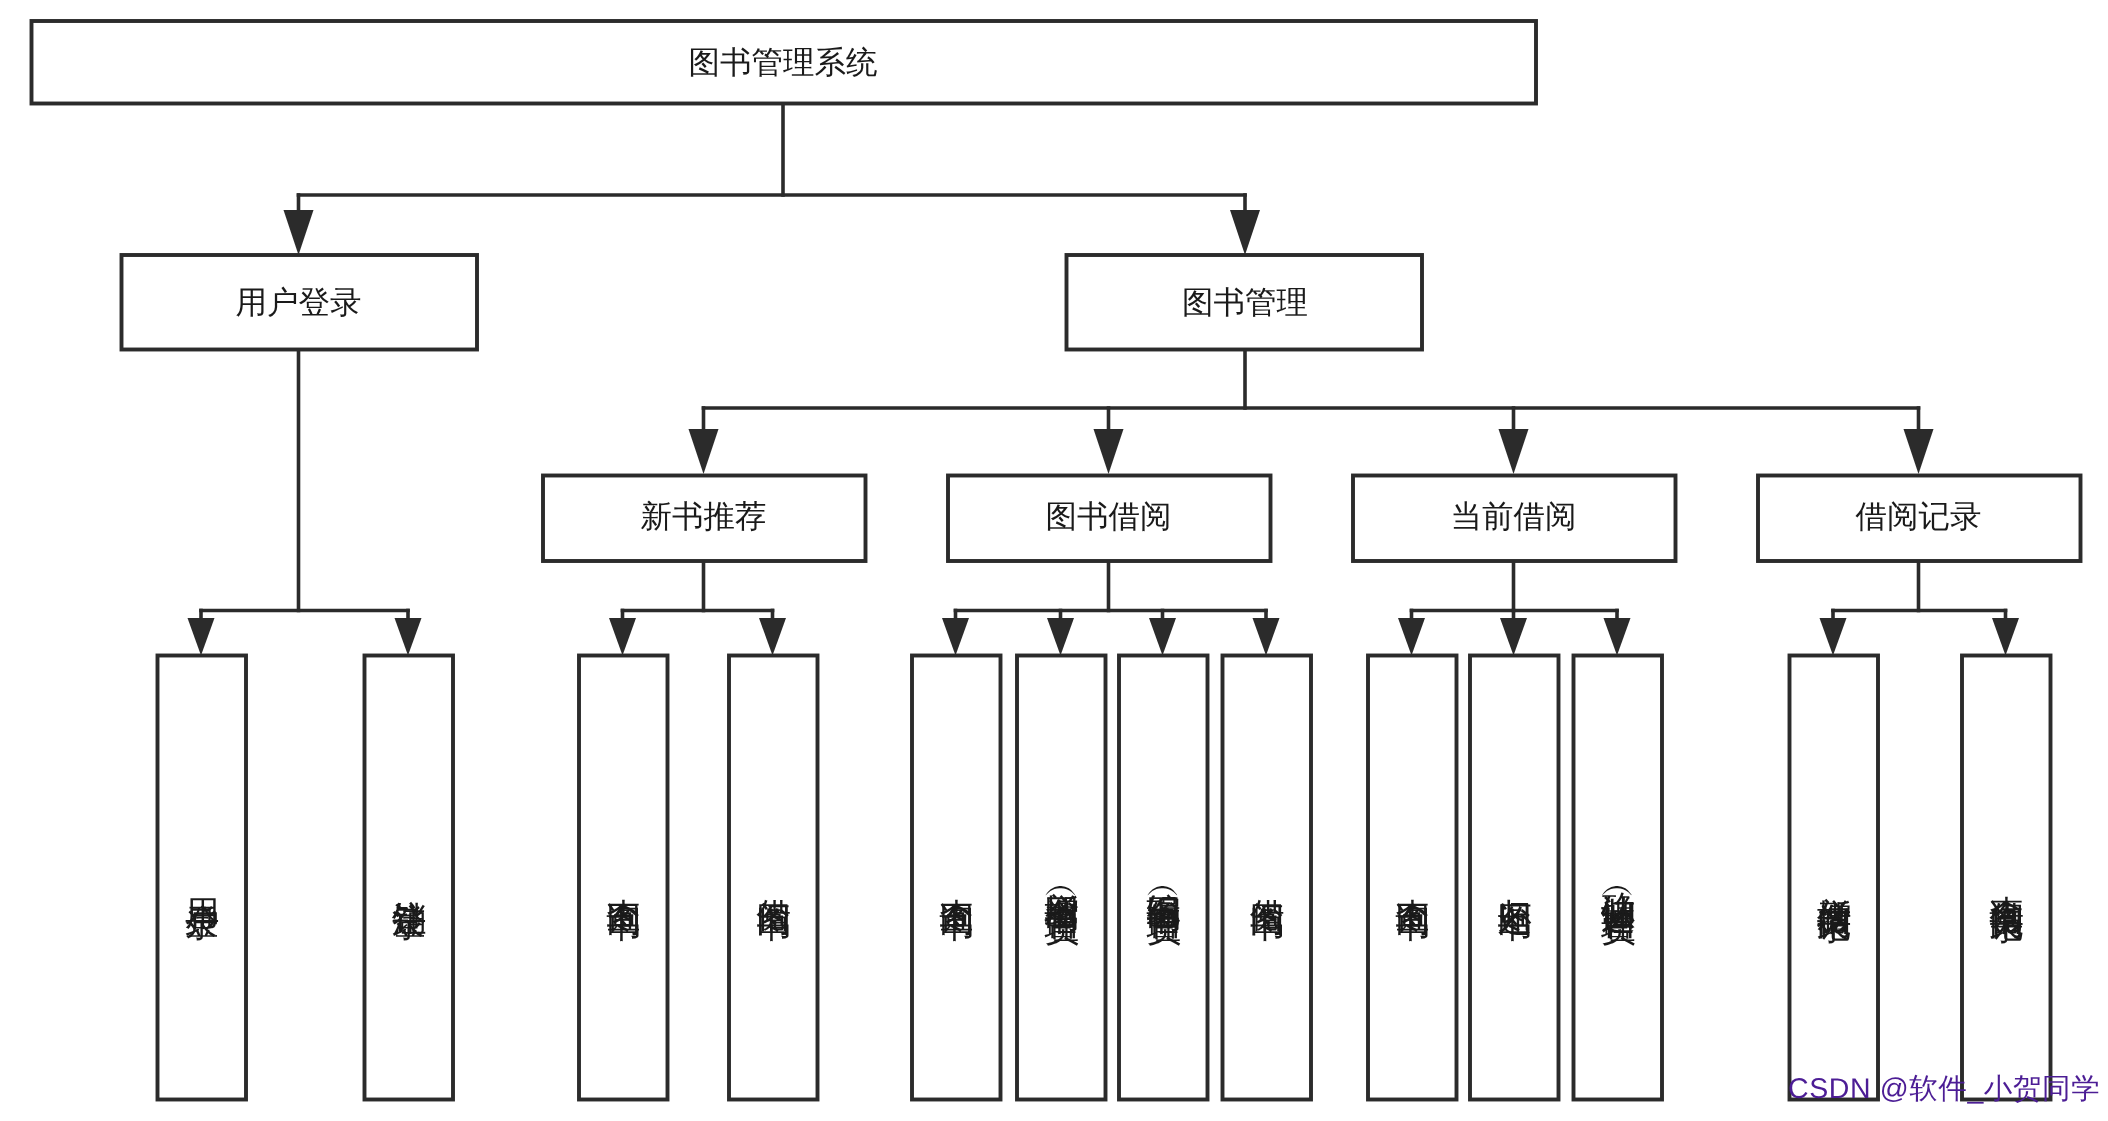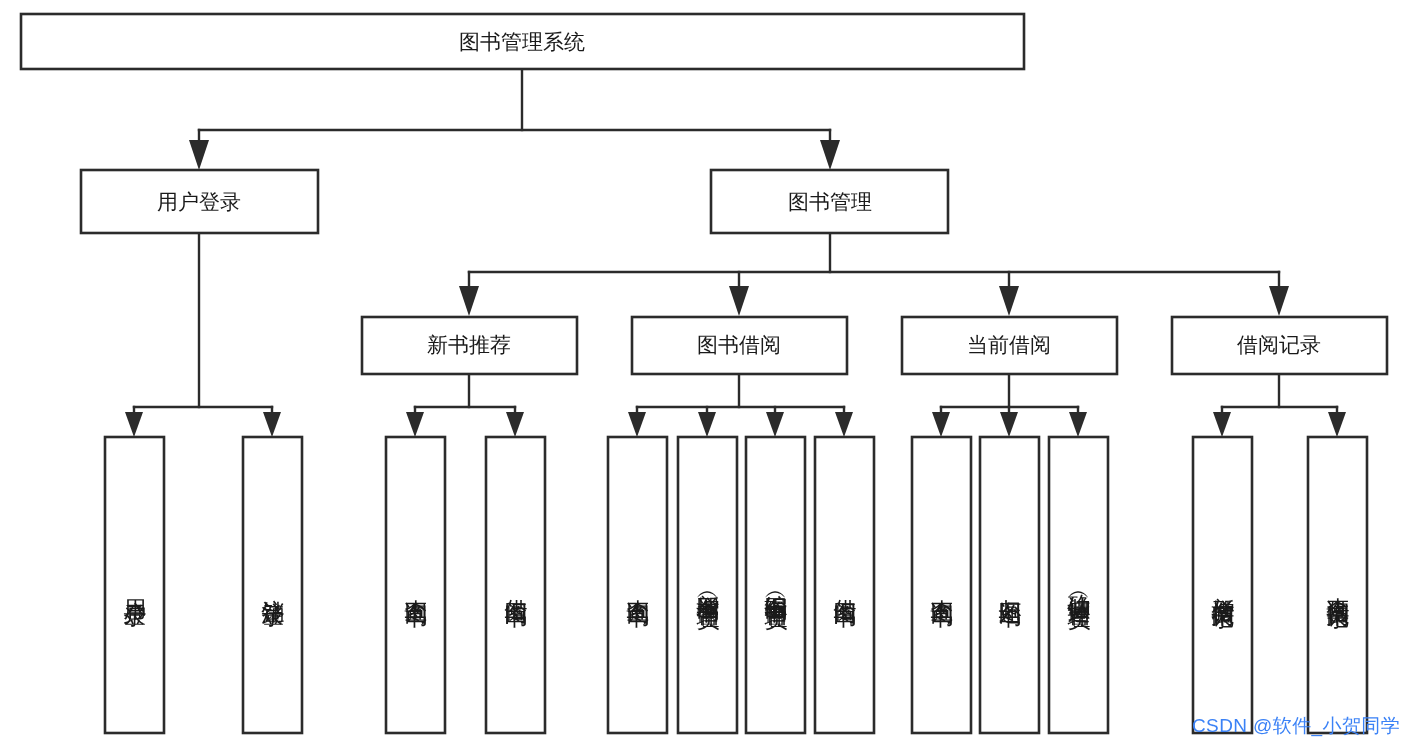--- a/index.html
+++ b/index.html
@@ -61,21 +61,21 @@
     display: flex;
     align-items: center;
     justify-content: center;
     white-space: nowrap;
     pointer-events: none;
   }
   .watermark {
     position: absolute;
     font-family: "Liberation Sans", "DejaVu Sans", sans-serif;
     font-size: 19px;
-    color: #3b82f6;
+    color: #4c1d95;
     white-space: nowrap;
     left: 1192px;
     top: 713px;
     letter-spacing: 0.4px;
   }
 </style>
 </head>
 <body>
 
 <div id="diagram-root">

